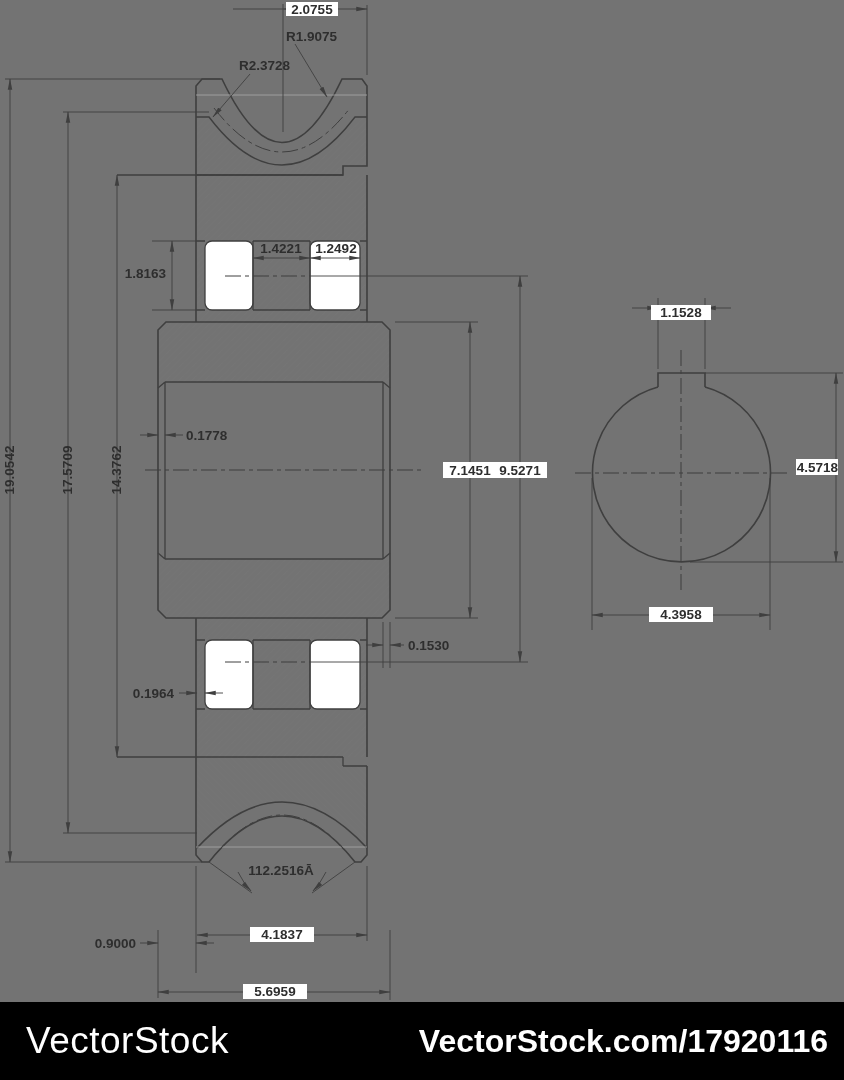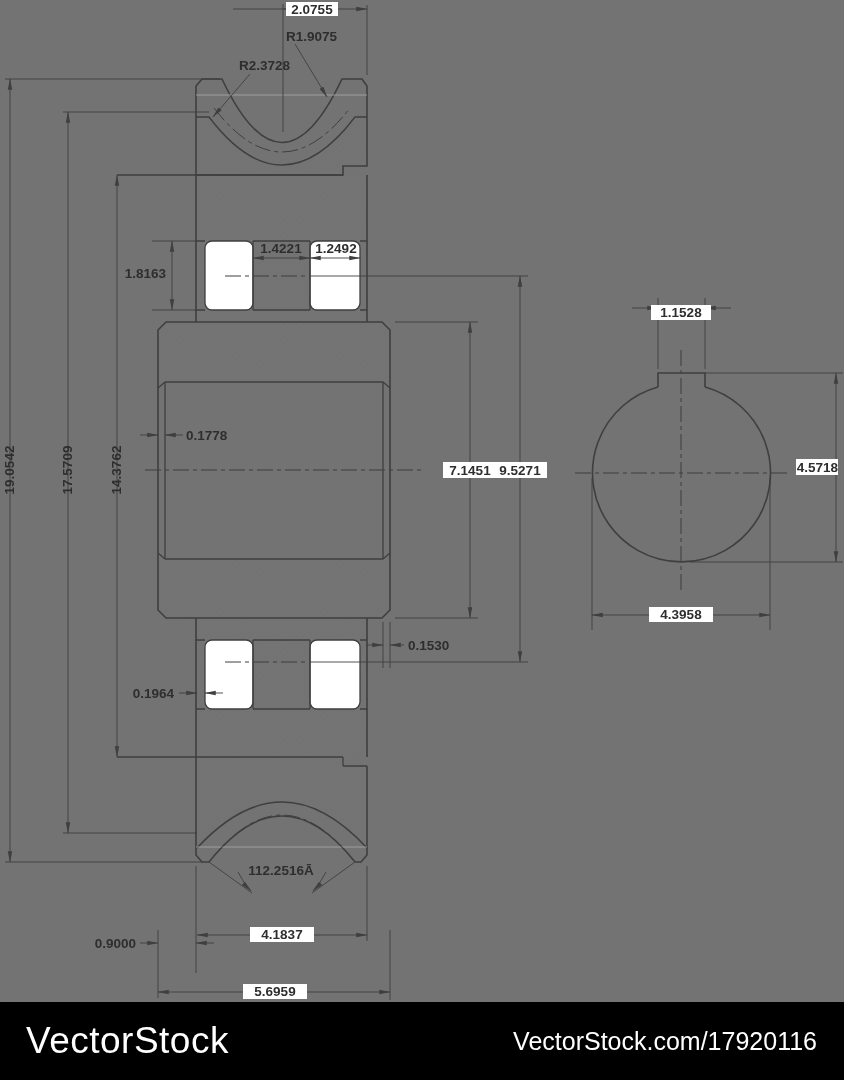--- a/index.html
+++ b/index.html
@@ -2,21 +2,21 @@
 <html><head>
 <meta charset="utf-8">
 <style>
   html,body{margin:0;padding:0;background:#fff;}
   .page{position:relative;width:844px;height:1080px;background:#737373;overflow:hidden;
         font-family:"Liberation Sans",sans-serif;}
   svg text{font-family:"Liberation Sans",sans-serif;font-size:13.5px;font-weight:600;fill:#2e2e2e;}
   .bar{position:absolute;left:0;top:1002px;width:844px;height:78px;background:#000;
        display:flex;align-items:center;justify-content:space-between;}
   .brand{color:#fff;font-size:37px;font-weight:500;letter-spacing:0.5px;margin-left:26px;}
-  .credit{color:#fff;font-size:25px;font-weight:400;margin-right:27px;}
+  .credit{color:#fff;font-size:32px;font-weight:700;margin-right:16px;}
 </style>
 </head>
 <body>
 
 <div class="page">
 
 <svg width="844" height="1002" viewBox="0 0 844 1002">
   <defs>
     <pattern id="hF" width="6.5" height="6.5" patternUnits="userSpaceOnUse">
       <path d="M-2,8.5 L8.5,-2" stroke="#767676" stroke-width="0.7"></path>

